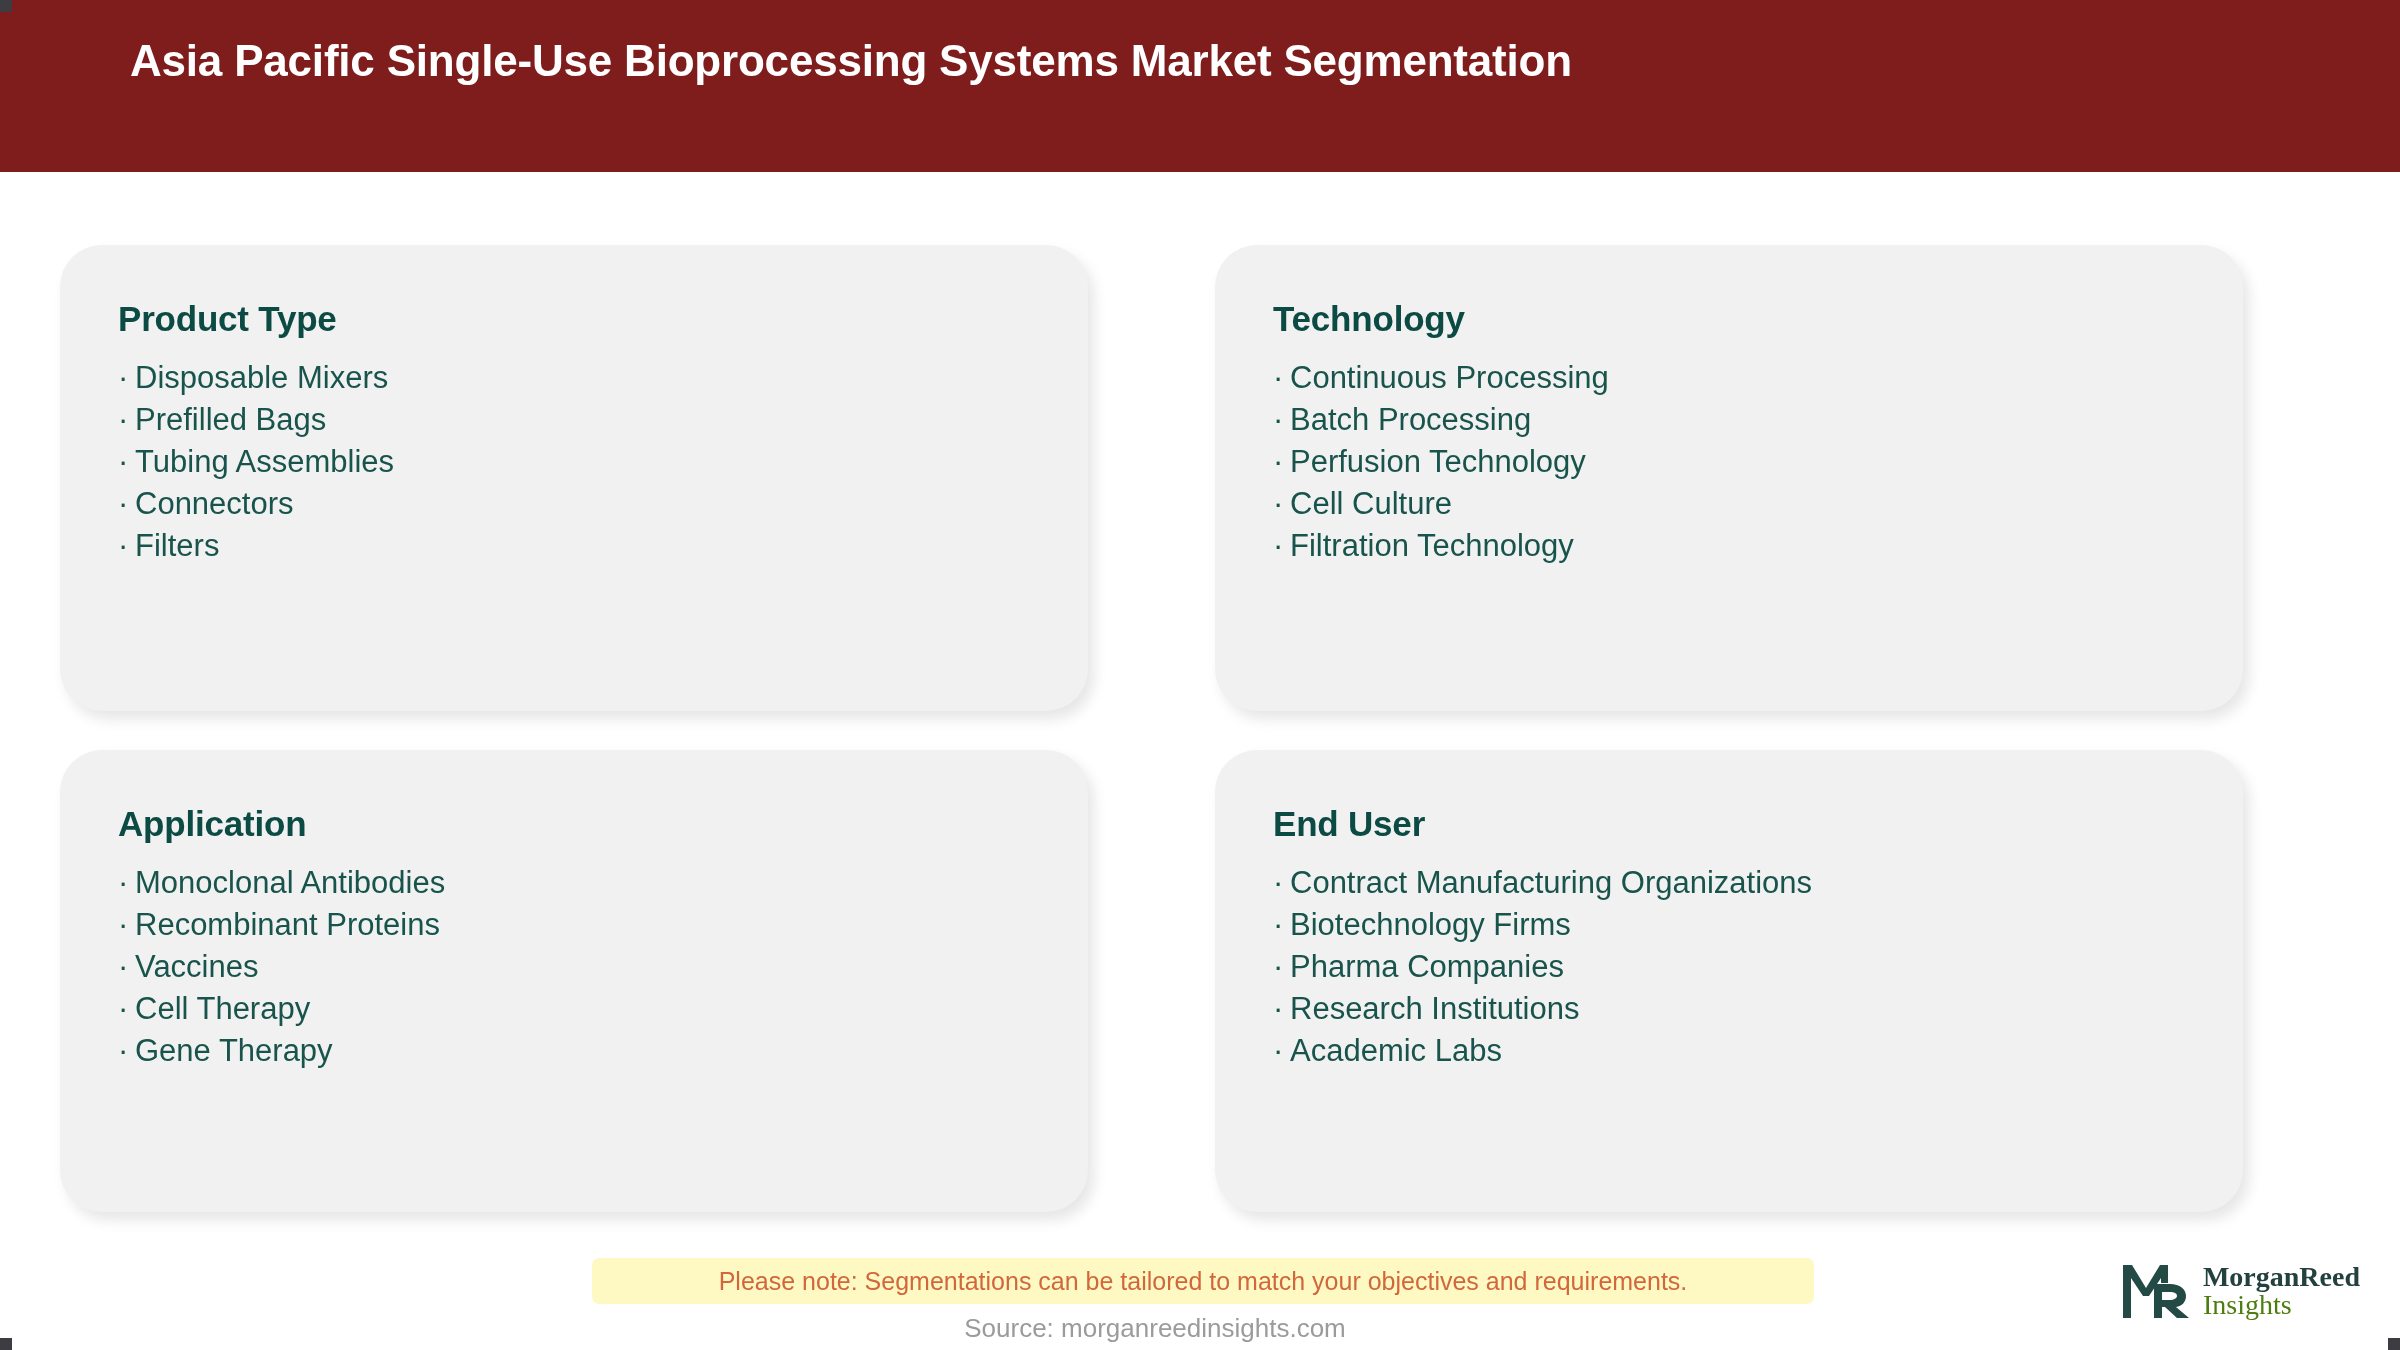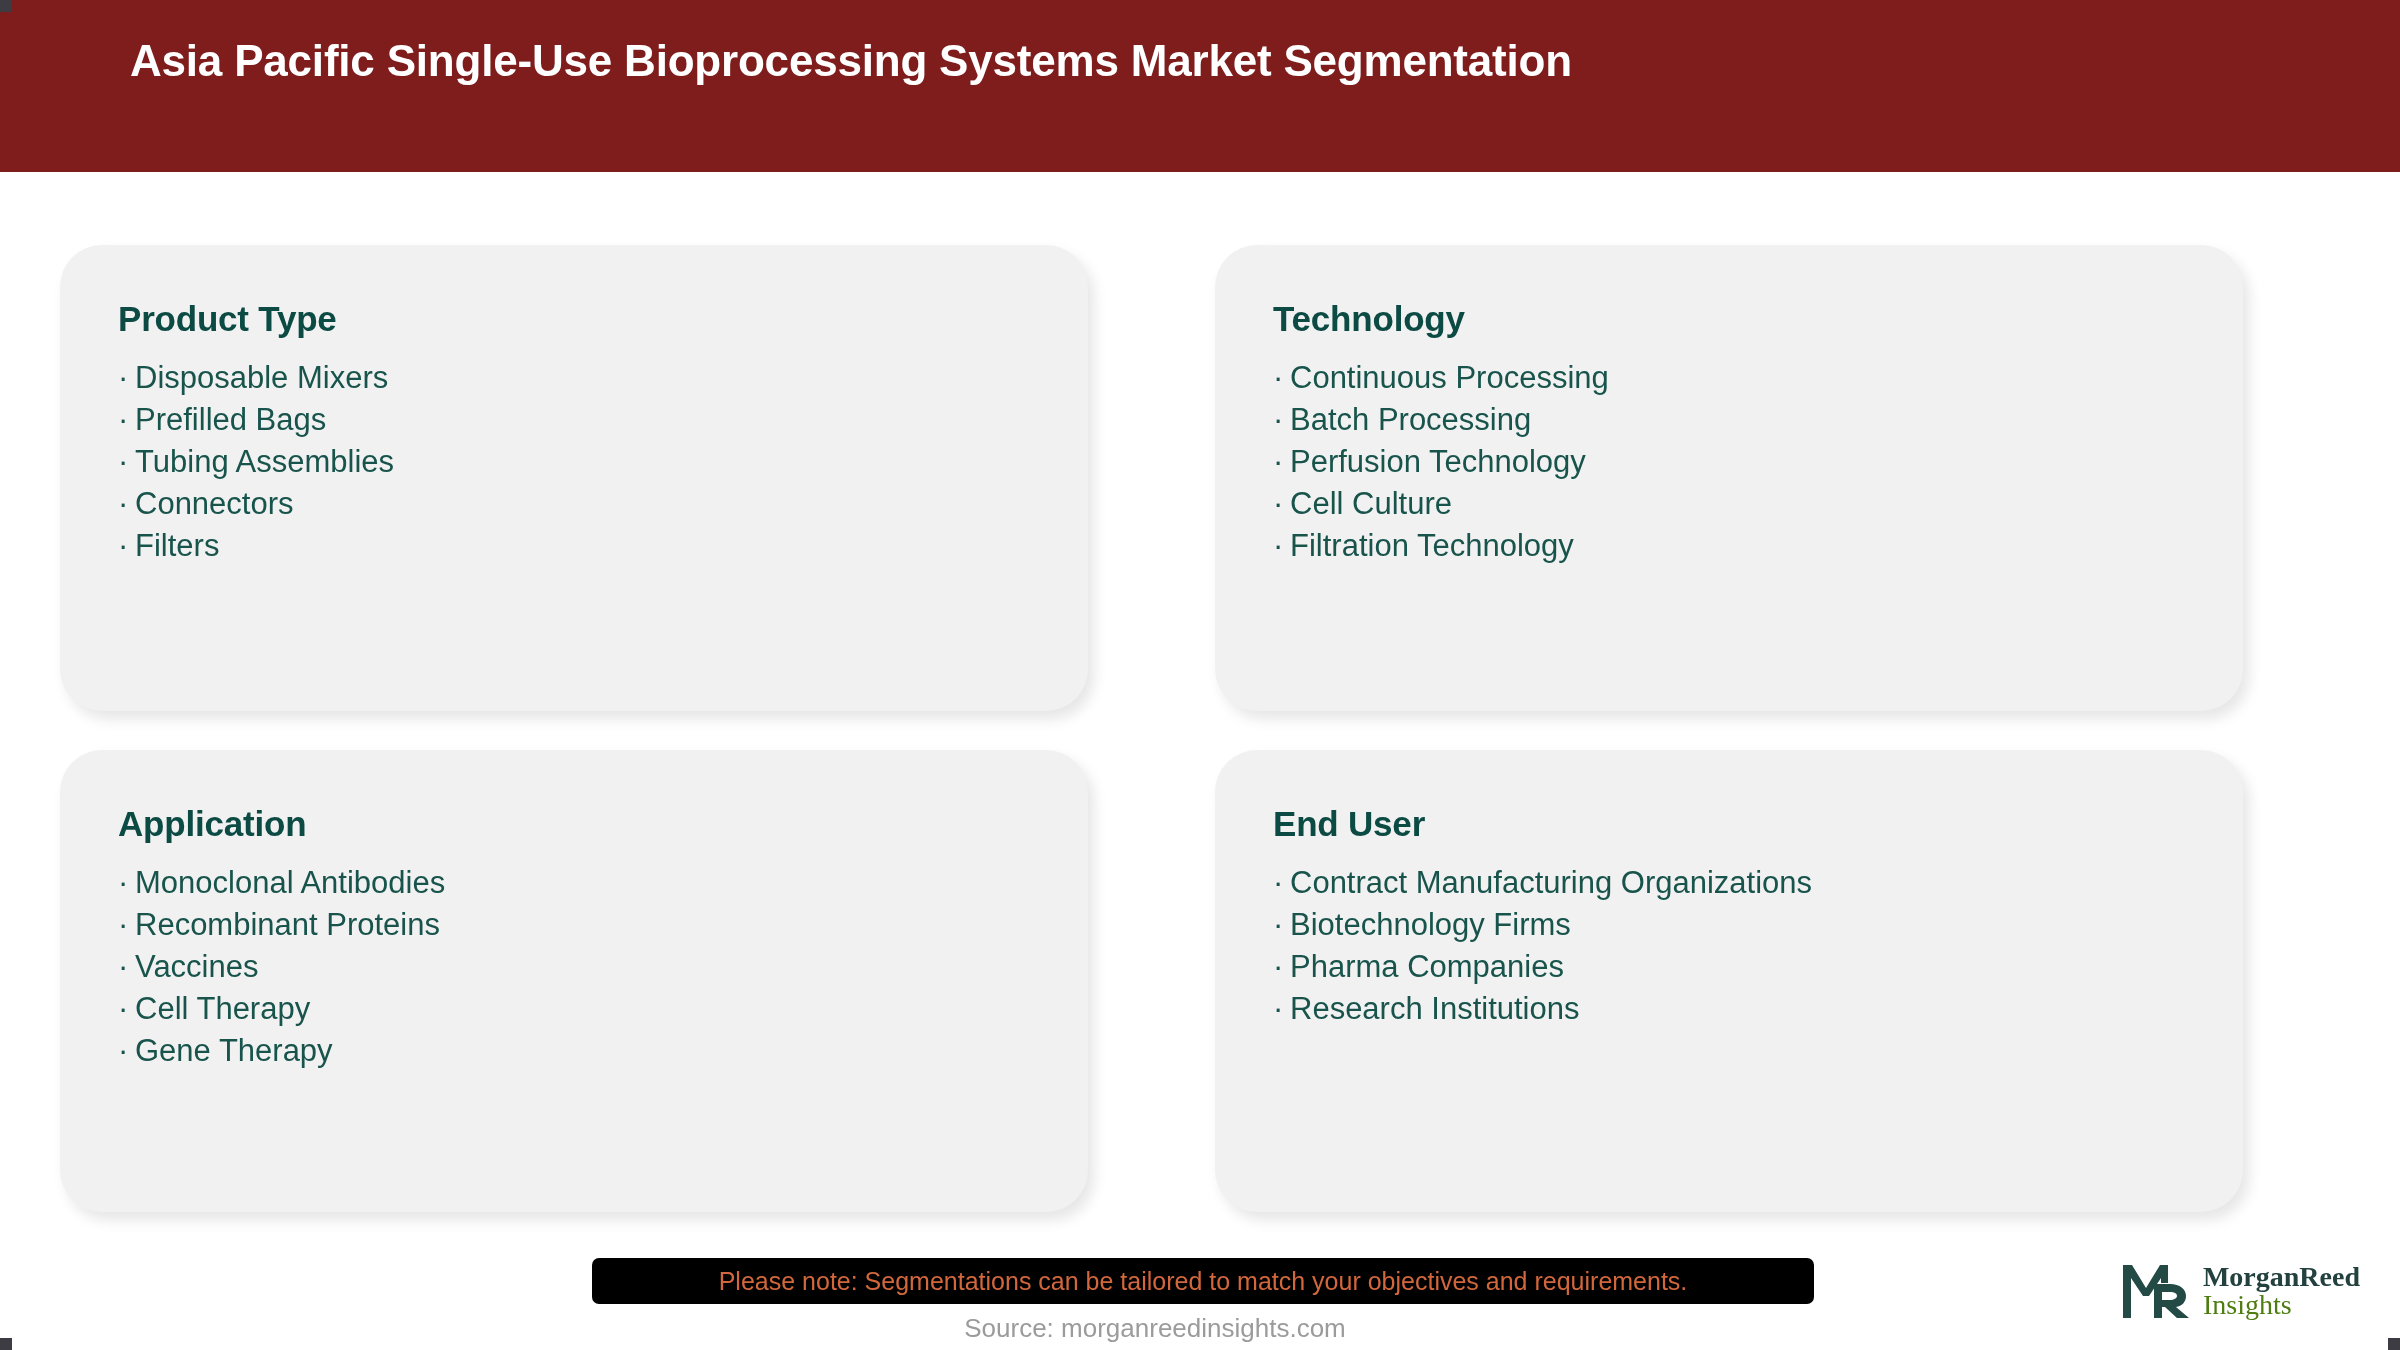--- a/index.html
+++ b/index.html
@@ -84,21 +84,21 @@
     color:#18544c;
   }
 
   
   .note-banner {
     position:absolute;
     left:592px;
     top:1258px;
     width:1222px;
     height:46px;
-    background:#000000;
+    background:#fef9c3;
     border-radius:7px;
     display:flex;
     align-items:center;
     justify-content:center;
   }
   .note-text {
     color:#d2673c;
     font-size:25px;
     line-height:30px;
     white-space:nowrap;
@@ -185,20 +185,21 @@
     </ul>
   </div>
 
   <div class="card card-r2 card-c2">
     <div class="card-title">End User</div>
     <ul class="card-list">
       <li><span class="bullet">·</span><span>Contract Manufacturing Organizations</span></li>
       <li><span class="bullet">·</span><span>Biotechnology Firms</span></li>
       <li><span class="bullet">·</span><span>Pharma Companies</span></li>
       <li><span class="bullet">·</span><span>Research Institutions</span></li>
+      <li><span class="bullet">·</span><span>Academic Labs</span></li>
     </ul>
   </div>
 
   <div class="note-banner">
     <div class="note-text">Please note: Segmentations can be tailored to match your objectives and requirements.</div>
   </div>
 
   <div class="source-text">Source: morganreedinsights.com</div>
 
   <div class="logo">

